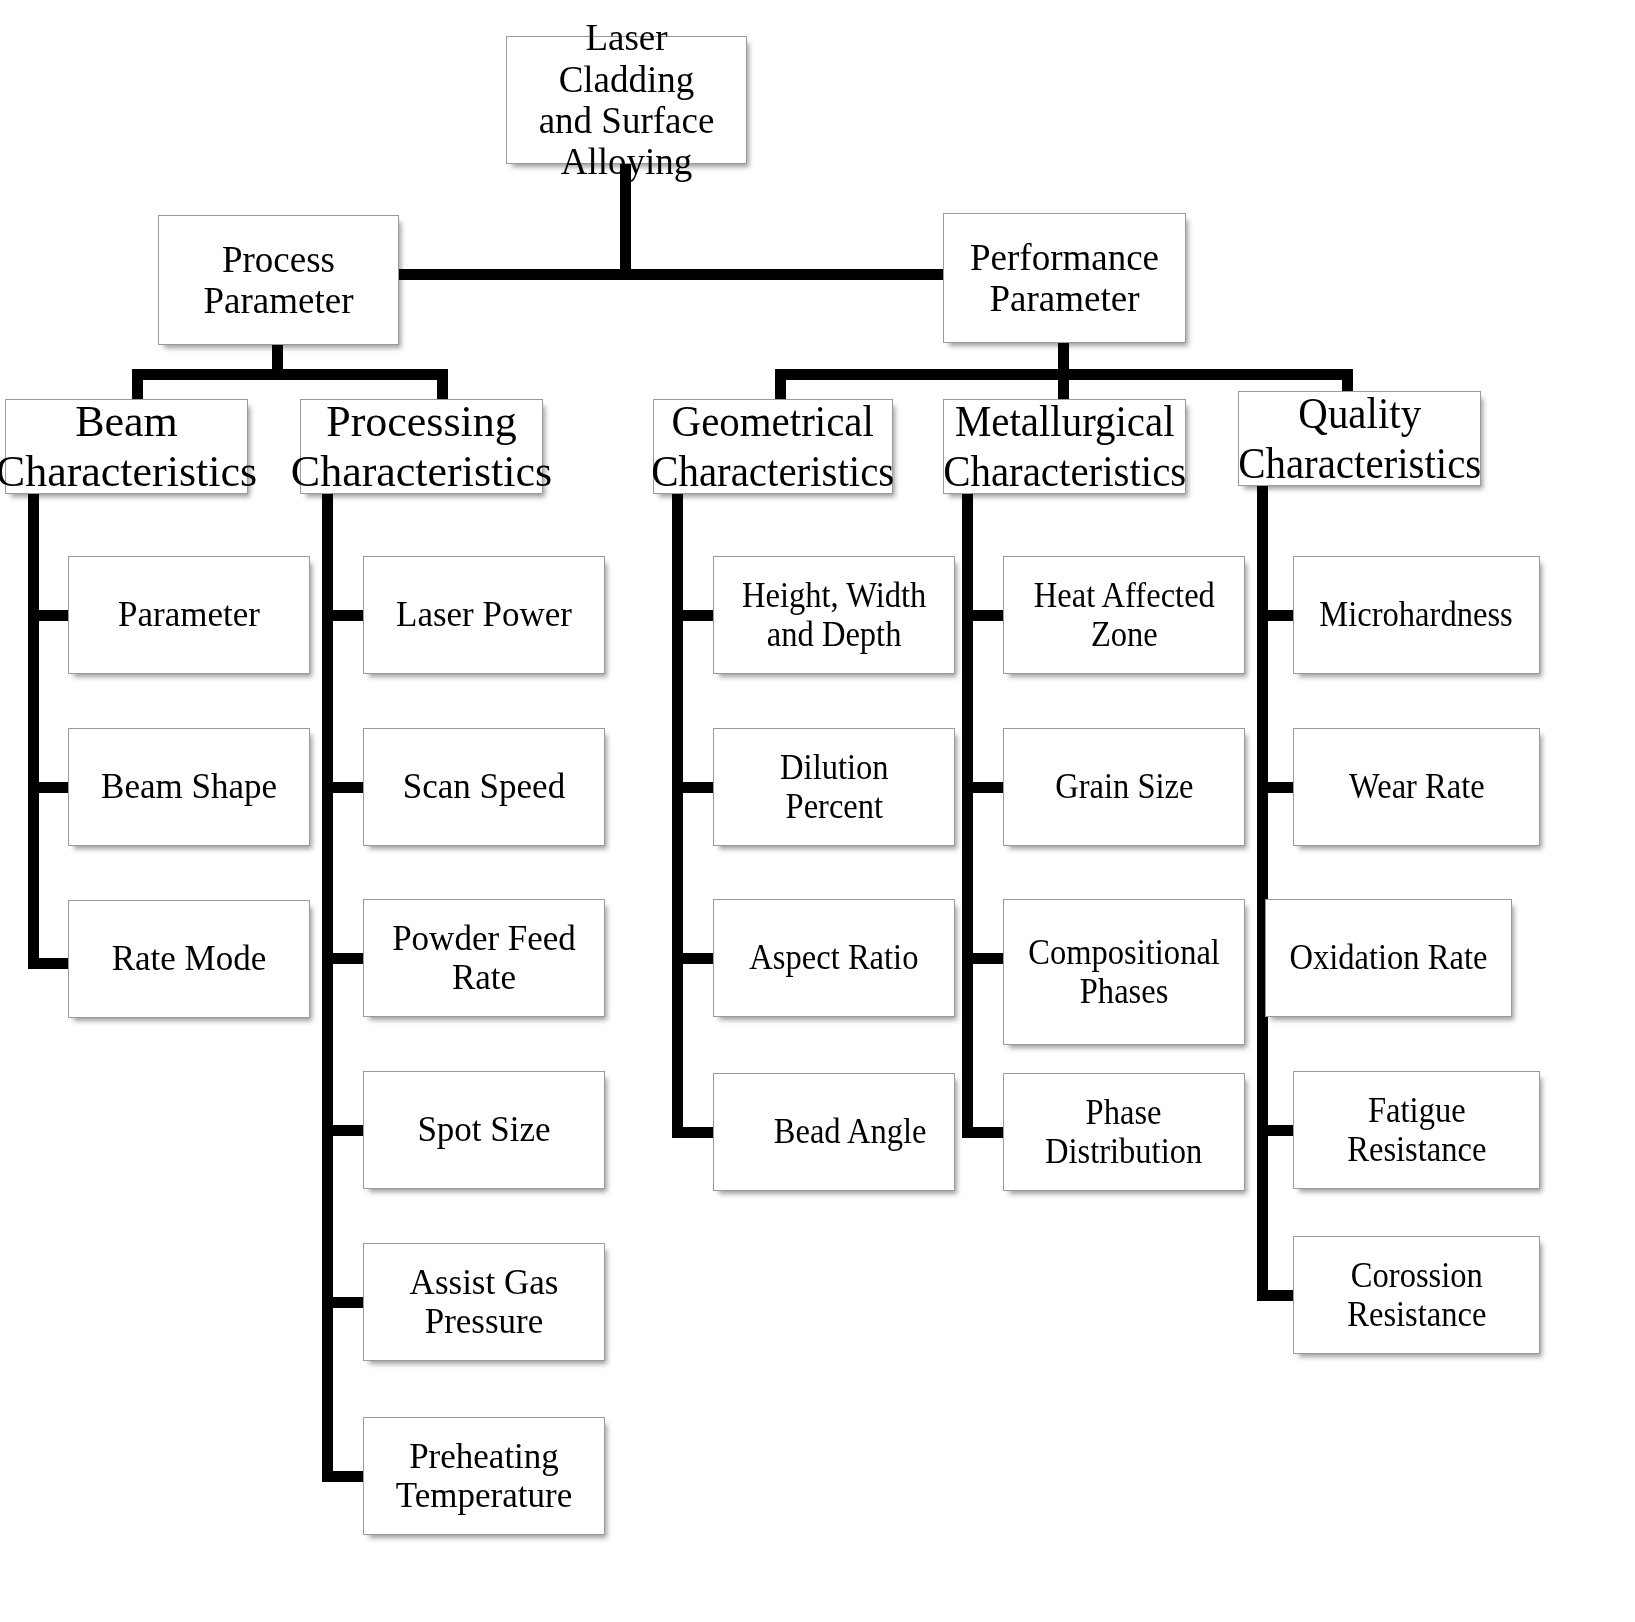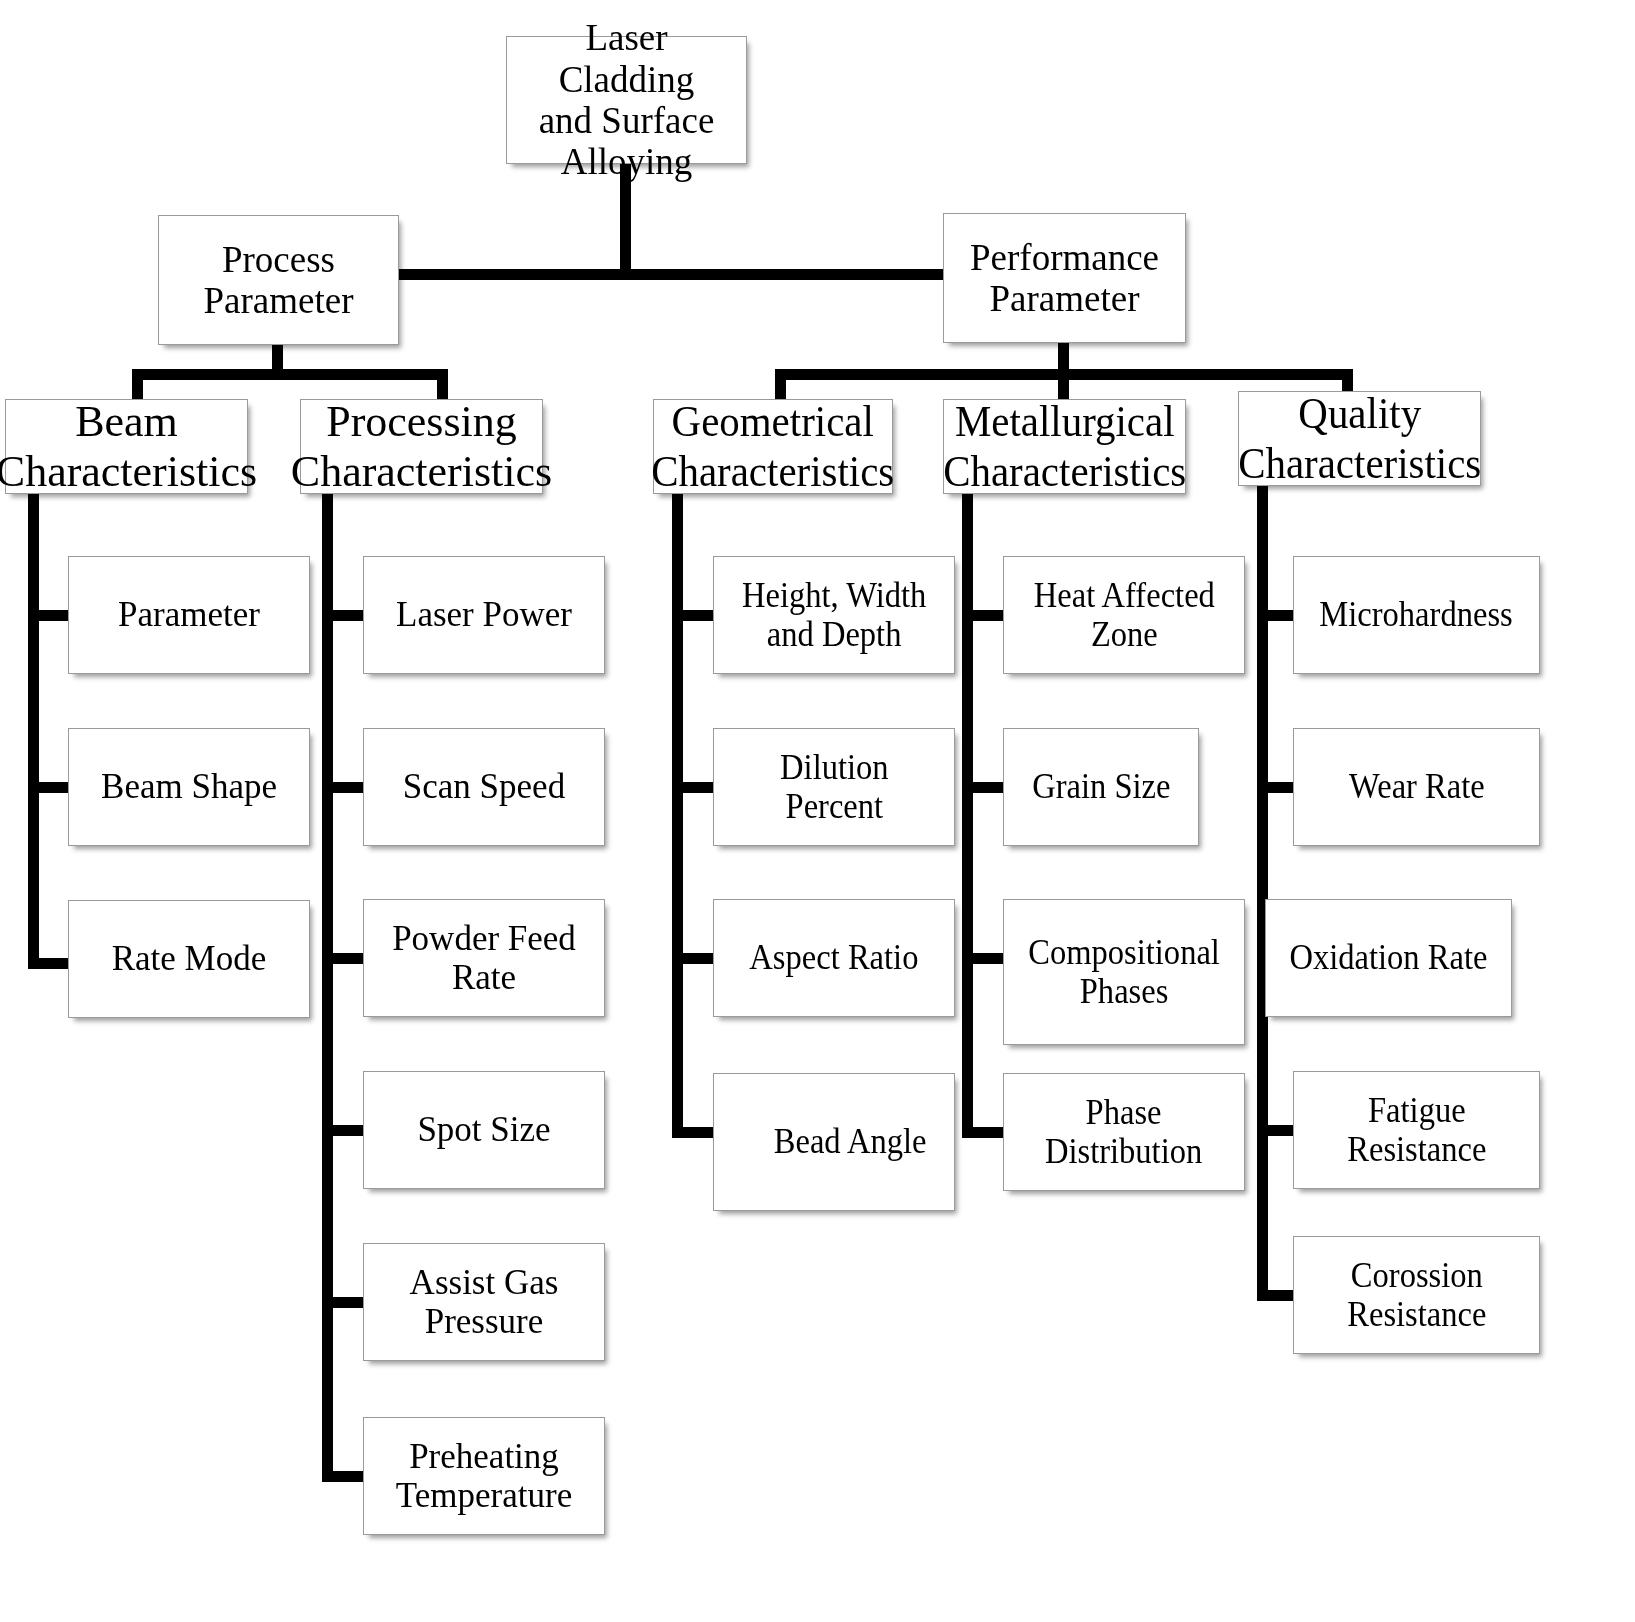--- a/index.html
+++ b/index.html
@@ -178,29 +178,29 @@
     <span class="lbl">Height, Width
 and Depth</span>
   </div>
   <div class="node leaf cond" style="left:713px; top:728px; width:242px; height:118px;">
     <span class="lbl">Dilution
 Percent</span>
   </div>
   <div class="node leaf cond" style="left:713px; top:899px; width:242px; height:118px;">
     <span class="lbl">Aspect Ratio</span>
   </div>
-  <div class="node leaf cond" style="left:713px; top:1073px; width:242px; height:138px;padding-left:32px;">
+  <div class="node leaf cond" style="left:713px; top:1073px; width:242px; height:118px;padding-left:32px;">
     <span class="lbl">Bead Angle</span>
   </div>
 
   <div class="node leaf cond" style="left:1003px; top:556px; width:242px; height:118px;">
     <span class="lbl">Heat Affected
 Zone</span>
   </div>
-  <div class="node leaf cond" style="left:1003px; top:728px; width:196px; height:118px;">
+  <div class="node leaf cond" style="left:1003px; top:728px; width:242px; height:118px;">
     <span class="lbl">Grain Size</span>
   </div>
   <div class="node leaf cond" style="left:1003px; top:899px; width:242px; height:146px;">
     <span class="lbl">Compositional
 Phases</span>
   </div>
   <div class="node leaf cond" style="left:1003px; top:1073px; width:242px; height:118px;">
     <span class="lbl">Phase
 Distribution</span>
   </div>

